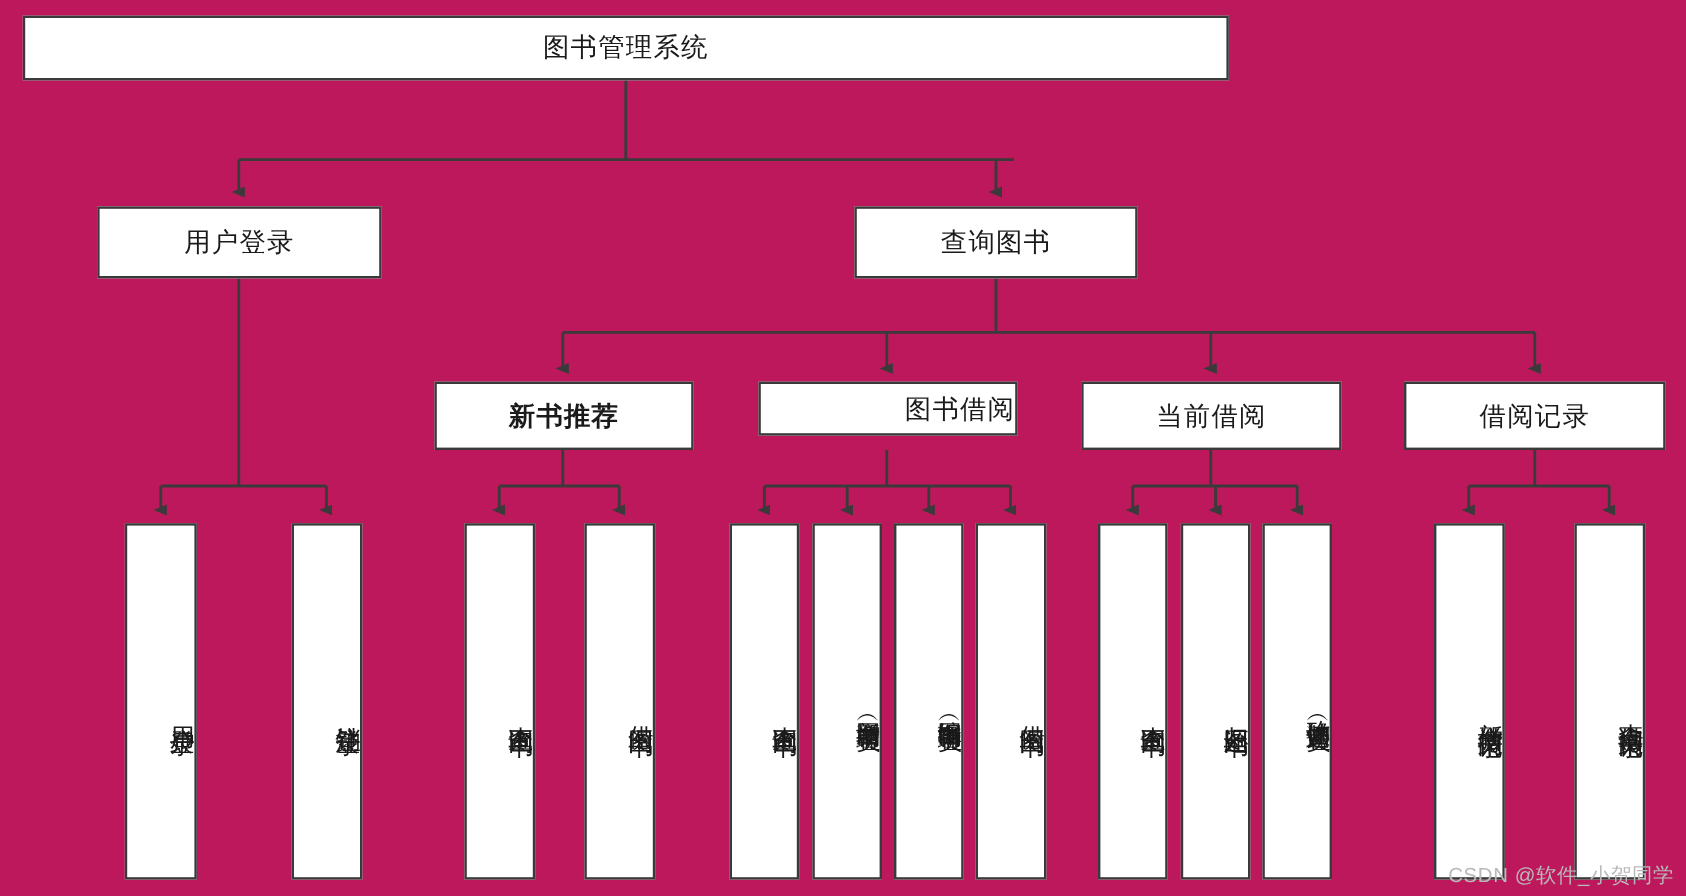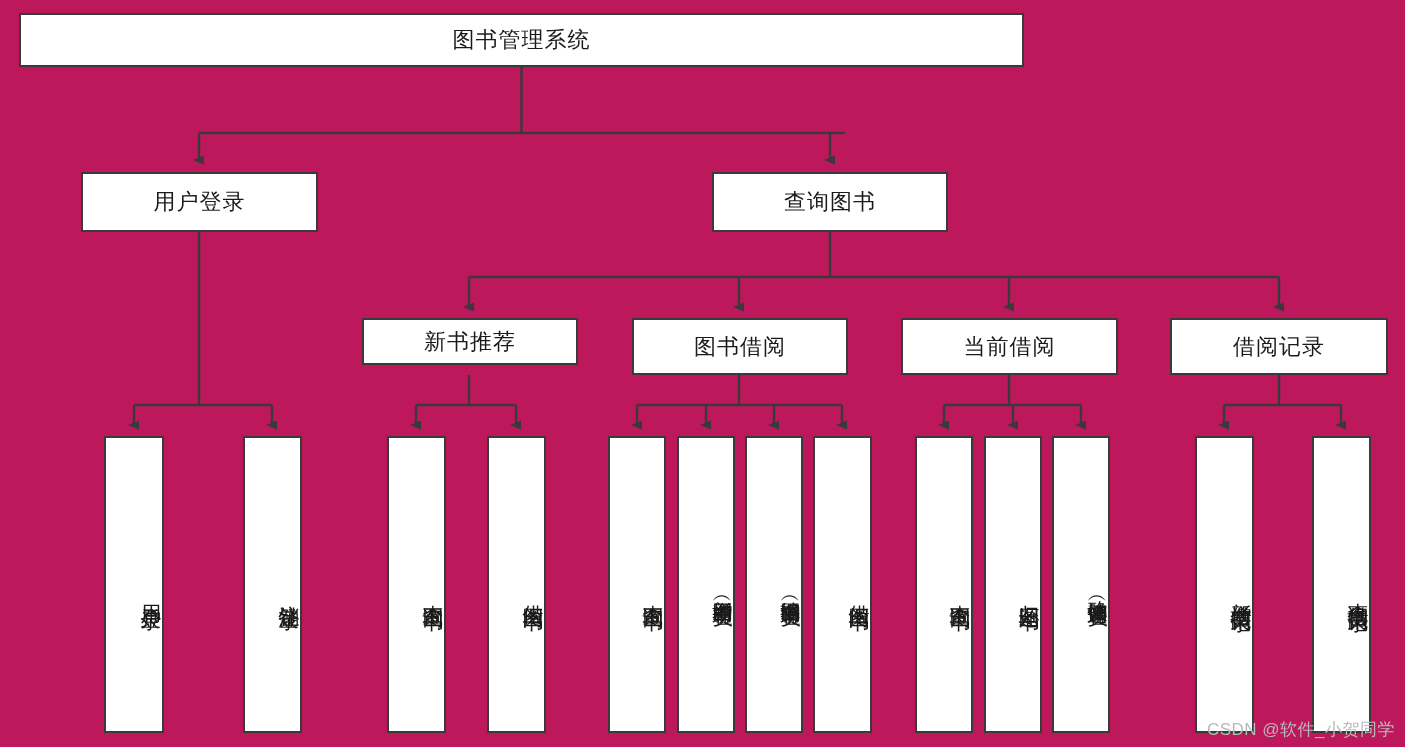--- a/index.html
+++ b/index.html
@@ -124,24 +124,24 @@
     <span>图书管理系统</span>
   </div>
 
   <div class="node horiz" id="node-l2-0" style="left: 81px; top: 172px; width: 237px; height: 60px;">
     <span>用户登录</span>
   </div>
   <div class="node horiz" id="node-l2-1" style="left: 712px; top: 172px; width: 236px; height: 60px;">
     <span>查询图书</span>
   </div>
 
-  <div class="node horiz" id="node-l3-0" style="left: 362px; top: 318px; width: 216px; height: 47px;">
+  <div class="node horiz" id="node-l3-0" style="left: 362px; top: 318px; width: 216px; height: 57px; font-weight: bold;">
     <span>新书推荐</span>
   </div>
-  <div class="node horiz" id="node-l3-1" style="left: 632px; top: 318px; width: 216px; height: 57px;">
+  <div class="node horiz" id="node-l3-1" style="left: 632px; top: 318px; width: 216px; height: 45px; justify-content: flex-end;">
     <span>图书借阅</span>
   </div>
   <div class="node horiz" id="node-l3-2" style="left: 901px; top: 318px; width: 217px; height: 57px;">
     <span>当前借阅</span>
   </div>
   <div class="node horiz" id="node-l3-3" style="left: 1170px; top: 318px; width: 218px; height: 57px;">
     <span>借阅记录</span>
   </div>
 
   <div class="node vert" id="node-leaf-0" style="left: 104px; top: 436px; width: 60px; height: 297px;">

